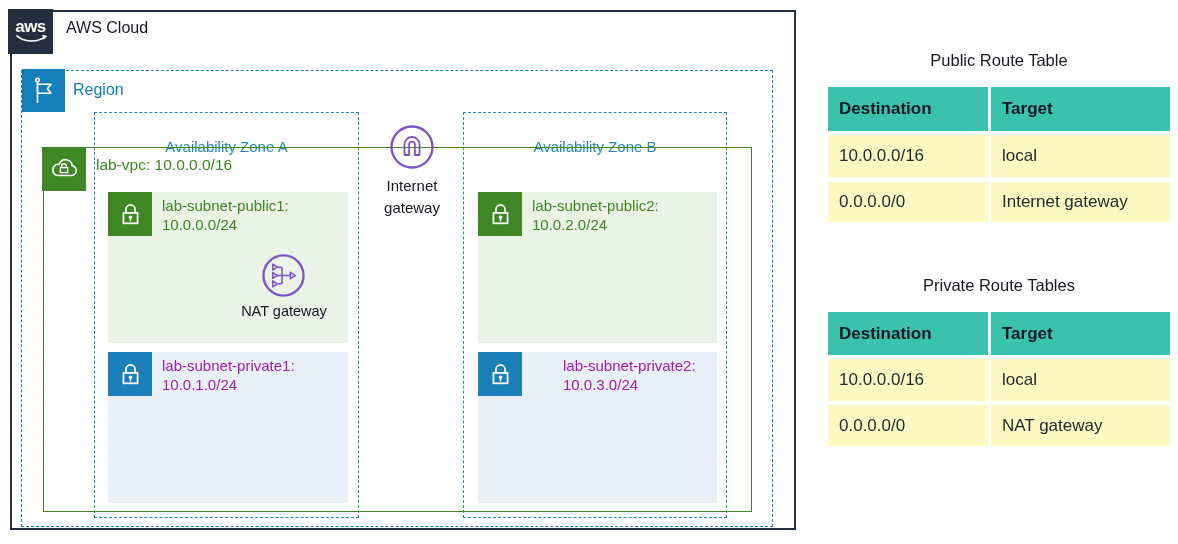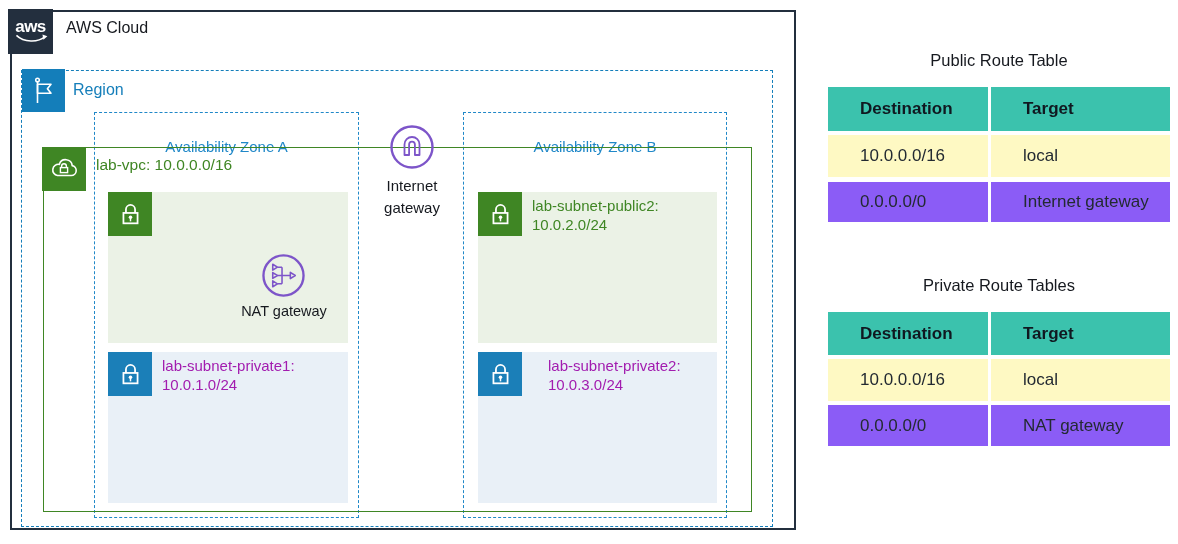--- a/index.html
+++ b/index.html
@@ -52,24 +52,24 @@
 
   
   .sg-box { left:520px; top:250px; width:181px; height:85px; border:1.5px solid #E23A28; }
   .sg-title { margin-top:4px; text-align:center; font-size:15px; font-weight:bold; color:#DF3312; }
   .sg-row { display:flex; align-items:center; justify-content:center; gap:7px; margin-top:1px; }
   .sg-instance-label { width:64px; text-align:center; font-size:15px; line-height:19px; color:#16191F; }
 
   
   .rt-title { width:342px; text-align:center; font-size:16.5px; color:#16191F; }
   .rt { left:828px; width:342px; display:grid; grid-template-columns:160px 179px; column-gap:3px; }
-  .rt-cell { padding-left:32px; white-space:nowrap; display:flex; align-items:center; font-size:17px; }
+  .rt-cell { padding-left:11px; white-space:nowrap; display:flex; align-items:center; font-size:17px; }
   .rt-head { background:#3BC2AD; font-weight:bold; color:#101820; }
   .rt-gray { background:#fef9c3; color:#232A32; }
-  .rt-white{ background:#8b5cf6; color:#232A32;text-align:center; }
+  .rt-white{ background:#fef9c3; color:#232A32;text-align:center; }
   .rt-public  .rt-cell { height:44px; }
   .rt-public  .rt-r1   { height:42px; margin-top:4px; }
   .rt-public  .rt-r2   { height:40px; margin-top:5px; }
   .rt-private .rt-cell { height:43px; }
   .rt-private .rt-r1   { height:42px; margin-top:4px; }
   .rt-private .rt-r2   { height:41px; margin-top:4px; }
 </style>
 </head>
 <body>
 
@@ -122,20 +122,24 @@
 
   <div class="abs subnet public" style="left:108px; top:192px;"></div>
   <div class="abs subnet-icon green" style="left:108px; top:192px;">
     <svg width="27" height="27" viewBox="0 0 26 26">
       <path d="M8.6,11.5 V8.2 a4.4,4.4 0 0 1 8.8,0 V11.5" fill="none" stroke="#fff" stroke-width="1.7"></path>
       <rect x="6.2" y="11.5" width="13.6" height="10" fill="none" stroke="#fff" stroke-width="1.7"></rect>
       <circle cx="13" cy="15.6" r="1.7" fill="#fff"></circle>
       <rect x="12.3" y="16.4" width="1.4" height="3.2" fill="#fff"></rect>
     </svg>
   </div>
+  <div class="abs subnet-label green" style="left:162px; top:196px;">
+    <div>lab-subnet-public1:</div>
+    <div>10.0.0.0/24</div>
+  </div>
 
   <div class="abs" style="left:261px; top:253px;">
     <svg width="45" height="45" viewBox="0 0 46 46">
       <circle cx="23" cy="23" r="20.5" fill="none" stroke="#7D55C9" stroke-width="2.4"></circle>
       <path d="M12,11.5 L16.8,14.5 L12,17.5 Z M12,20 L16.8,23 L12,26 Z M12,28.5 L16.8,31.5 L12,34.5 Z" fill="none" stroke="#7D55C9" stroke-width="1.6" stroke-linejoin="round"></path>
       <path d="M17,14.5 h4.5 M17,31.5 h4.5 M21.5,14.5 v17 M17,23 h13" fill="none" stroke="#7D55C9" stroke-width="1.6"></path>
       <path d="M30,19.8 L35,23 L30,26.2 Z" fill="none" stroke="#7D55C9" stroke-width="1.6" stroke-linejoin="round"></path>
     </svg>
   </div>
   <div class="abs nat-label">NAT gateway</div>
@@ -171,21 +175,21 @@
 
   <div class="abs subnet private" style="left:478px; top:352px; width:239px;"></div>
   <div class="abs subnet-icon blue" style="left:478px; top:352px;">
     <svg width="27" height="27" viewBox="0 0 26 26">
       <path d="M8.6,11.5 V8.2 a4.4,4.4 0 0 1 8.8,0 V11.5" fill="none" stroke="#fff" stroke-width="1.7"></path>
       <rect x="6.2" y="11.5" width="13.6" height="10" fill="none" stroke="#fff" stroke-width="1.7"></rect>
       <circle cx="13" cy="15.6" r="1.7" fill="#fff"></circle>
       <rect x="12.3" y="16.4" width="1.4" height="3.2" fill="#fff"></rect>
     </svg>
   </div>
-  <div class="abs subnet-label blue" style="left:548px; top:356px;">
+  <div class="abs subnet-label blue" style="left:563px; top:356px;">
     <div>lab-subnet-private2:</div>
     <div>10.0.3.0/24</div>
   </div>
 
   <div class="abs rt-title" style="left:828px; top:51px;">Public Route Table</div>
   <div class="abs rt rt-public" style="top:87px;">
     <div class="rt-cell rt-head">Destination</div>
     <div class="rt-cell rt-head">Target</div>
     <div class="rt-cell rt-gray rt-r1">10.0.0.0/16</div>
     <div class="rt-cell rt-gray rt-r1">local</div>

